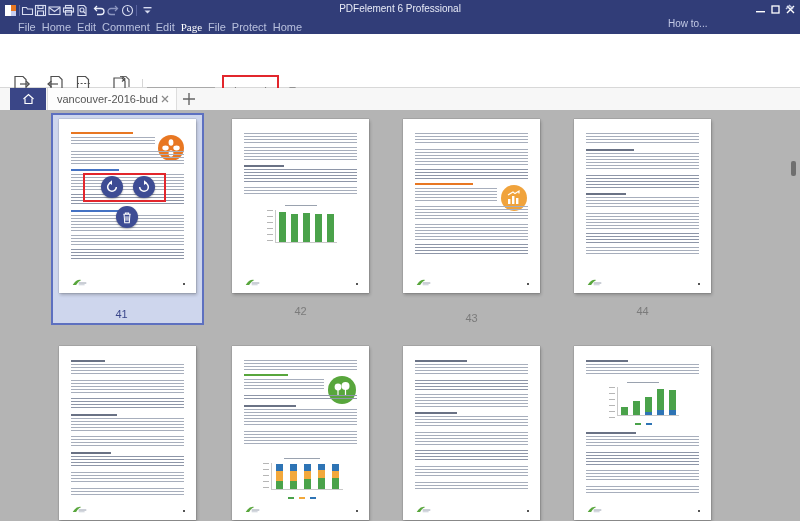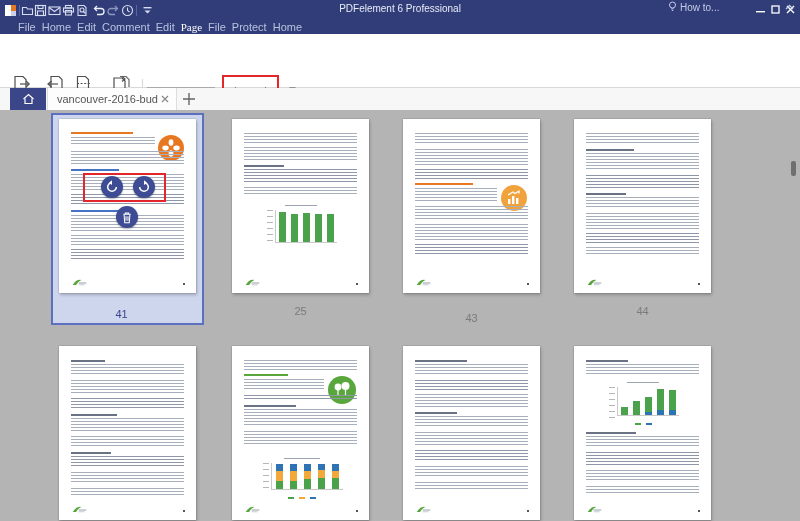--- a/index.html
+++ b/index.html
@@ -11,21 +11,21 @@
   .tb-icon { position:absolute; top:4px; width:13px; height:13px; }
   .tb-sep { position:absolute; top:5px; width:1px; height:11px; background:#5a64a0; }
   .win-title { position:absolute; left:0; top:3px; width:800px; text-align:center; color:#e8ebf7; font-size:10px; pointer-events:none; }
   .winbtn { position:absolute; top:3px; width:12px; height:12px; display:flex; align-items:center; justify-content:center; }
 
   
   .menubar { position:absolute; left:0; top:20px; width:800px; height:14px; background:#313d78; display:flex; align-items:center; gap:6px; padding-left:18px; }
   .menu-item { color:#b9c1de; font-size:11px; line-height:13px; position:relative; white-space:nowrap; }
   .menu-item.active { color:#ffffff;font-family:Liberation Serif, serif; }
   .menu-item.active::after { content:""; position:absolute; left:-2px; right:-2px; bottom:-2px; height:2px; background:#ffffff; }
-  .howto { position:absolute; left:668px; top:0; height:14px; display:flex; align-items:center; gap:3px; color:#c3cae6; font-size:10px; }
+  .howto { position:absolute; left:668px; top:0; height:14px; display:flex; align-items:center; gap:18px; color:#c3cae6; font-size:10px;flex-direction:column; }
   .chev-up { position:absolute; left:784px; top:2px; width:11px; height:11px; }
 
   
   .toolbar { position:absolute; left:0; top:34px; width:800px; height:54px; background:#ffffff; border-bottom:1px solid #d8d8d8; }
   .tool-btn { position:absolute; top:41px; display:flex; flex-direction:column; align-items:center; gap:2px; }
   .tool-btn .lbl { font-size:10px; color:#4a4a4a; line-height:10px; white-space:nowrap; }
   .tool-sep { position:absolute; left:142px; top:45px; width:1px; height:36px; background:#d6d6d6; }
   .pagesel { position:absolute; left:147px; top:53px; width:68px; height:15px; background:#fff; border:1px solid #a9a9a9; display:flex; align-items:center; }
   .pagesel .val { flex:1; font-size:10px; color:#333; padding-left:5px; line-height:13px; }
   .pagesel .arr { width:0; height:0; border-left:4px solid transparent; border-right:4px solid transparent; border-top:4px solid #666; margin-right:4px; }
@@ -302,21 +302,21 @@
         <div class="bar" style="height:28px"></div>
       </div>
     </div>
     <svg class="pf-logo" viewBox="0 0 20 10">
         <path d="M2 8 Q6 1 12 2 Q8 4 6 8 Z" fill="#58a63c"></path>
         <rect x="9" y="5" width="9" height="1.2" fill="#9aa2af"></rect>
         <rect x="9" y="7.2" width="7" height="1" fill="#bcc2cc"></rect>
       </svg>
     <div class="pf-dot"></div>
   </div>
-  <div class="plabel" style="left:232px;top:195px">25</div>
+  <div class="plabel" style="left:232px;top:195px">42</div>
 
   <div class="page" style="left:403px;top:9px">
     <div class="tx" style="left:12px;top:14px;width:113px;height:12px"></div>
     <div class="tx" style="left:12px;top:30px;width:113px;height:16px"></div>
     <div class="tx txd" style="left:12px;top:50px;width:113px;height:10px"></div>
     <div class="hd o" style="left:12px;top:64px;width:58px"></div>
     <div class="tx" style="left:12px;top:69px;width:82px;height:14px"></div>
     <div class="circ" style="left:98px;top:66px;width:26px;height:26px">
         <svg viewBox="0 0 26 26">
           <circle cx="13" cy="13" r="13" fill="#f0a33c"></circle>

